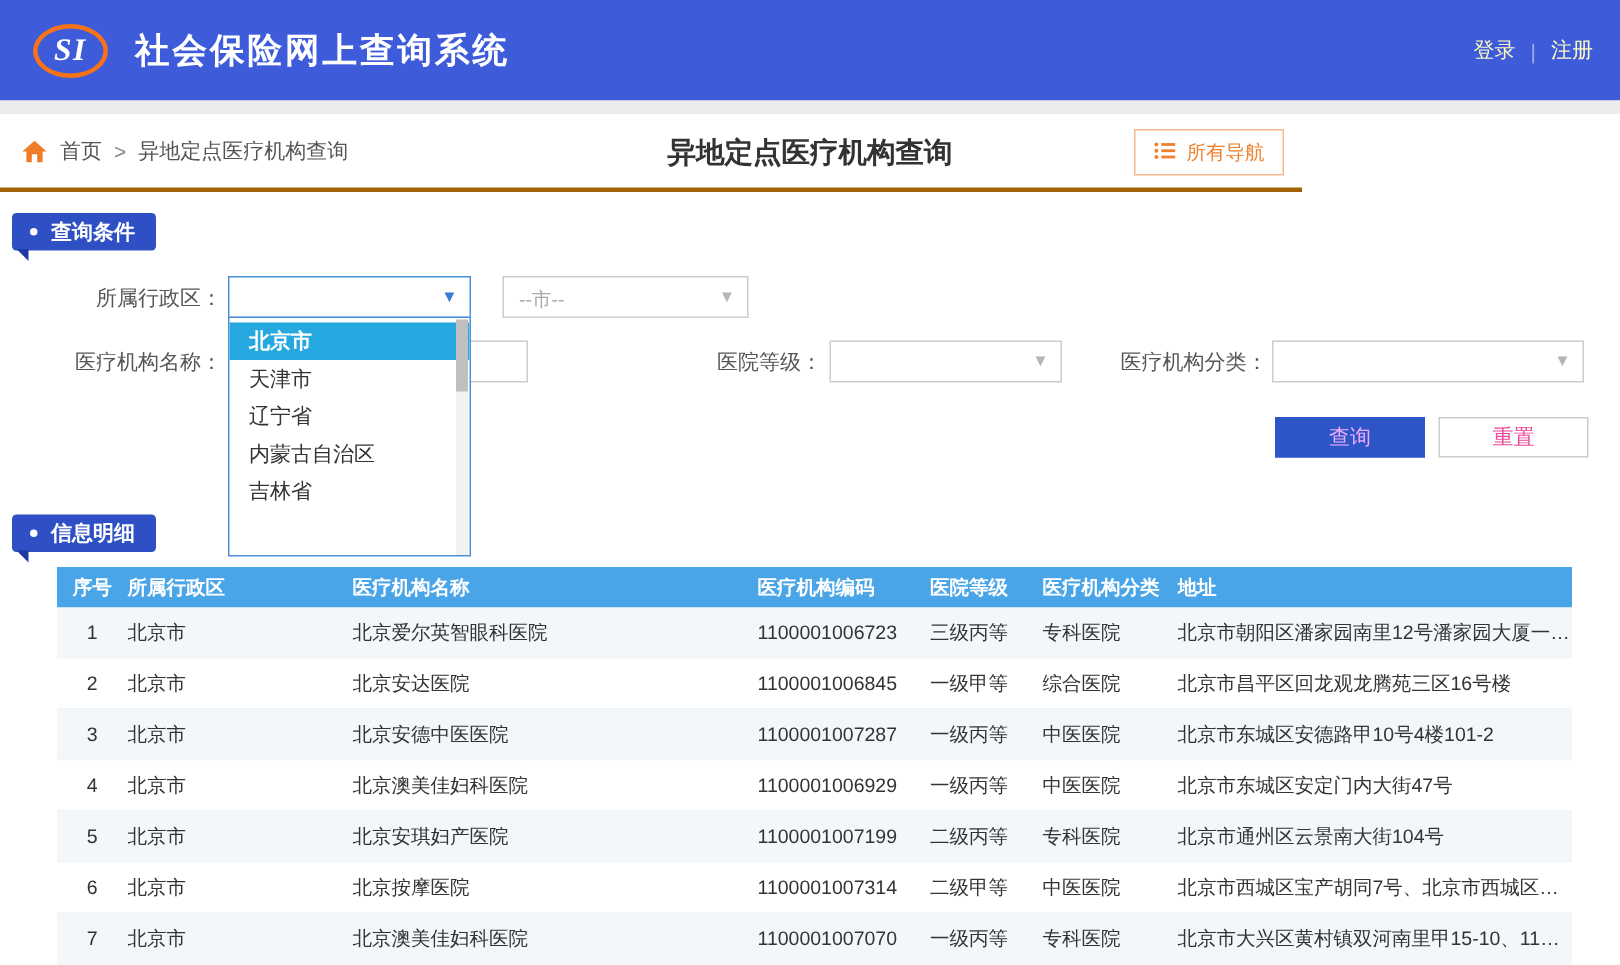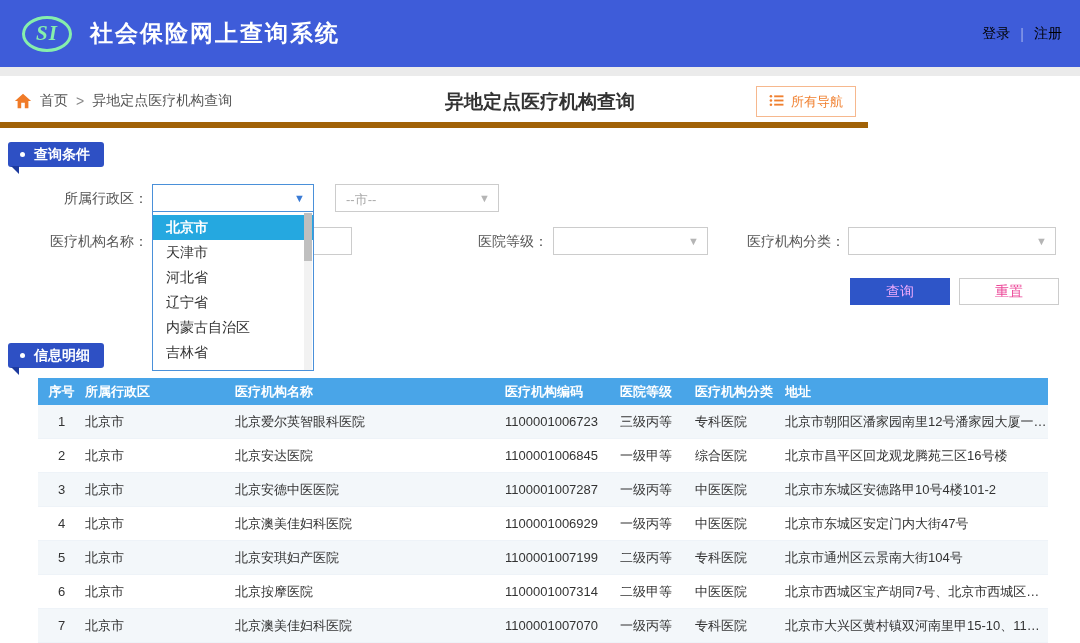--- a/index.html
+++ b/index.html
@@ -1,31 +1,31 @@
 <!DOCTYPE html>
 <html><head>
 <meta charset="utf-8">
 <style>
   * { margin:0; padding:0; box-sizing:border-box; }
   body { font-family:"Liberation Sans","DejaVu Sans",sans-serif; background:#fff; }
   .page { position:relative; width:1080px; height:643px; overflow:hidden; background:#fff; }
 
   
   .top-header { position:absolute; left:0; top:0; width:1080px; height:67px; background:#3e5cd9; display:flex; align-items:center; }
-  .logo-oval { margin-left:22px; width:50px; height:36px; border:3px solid #86efac; border-radius:50%;
-               display:flex; align-items:center; justify-content:center; color:#86efac; font-style:italic;
+  .logo-oval { margin-left:22px; width:50px; height:36px; border:3px solid #f97316; border-radius:50%;
+               display:flex; align-items:center; justify-content:center; color:#ffffff; font-style:italic;
                font-weight:bold; font-size:21px; font-family:"Liberation Serif",serif; letter-spacing:1px; }
   .sys-title { color:#fff; font-size:23px; font-weight:bold; margin-left:18px; letter-spacing:2px;font-family:Liberation Mono, monospace; }
   .auth-links { position:absolute; right:18px; top:0; height:67px; display:flex; align-items:center; gap:10px; color:#fff; font-size:14px; }
-  .auth-links a { color:#000000; text-decoration:none; cursor:pointer; }
+  .auth-links a { color:#fef9c3; text-decoration:none; cursor:pointer; }
   .auth-divider { color:#9dacec; }
 
   
   .gray-strip { position:absolute; left:0; top:67px; width:1080px; height:9px; background:#ebebeb; }
-  .crumb-bar { position:absolute; left:0; top:76px; width:868px; height:52px; background:#fff; border-bottom:6px solid #a16207; }
+  .crumb-bar { position:absolute; left:0; top:76px; width:868px; height:52px; background:#fff; border-bottom:3px solid #a16207; }
   .breadcrumb { position:absolute; left:14px; top:16px; display:flex; align-items:center; gap:8px; font-size:14px; color:#555; }
   .home-icon { width:18px; height:18px; display:inline-block; }
   .crumb-sep { color:#888; }
   .page-title { position:absolute; left:0; width:1080px; top:13px; text-align:center; font-size:19px; font-weight:bold; color:#333; }
   .all-nav-btn { position:absolute; right:12px; top:10px; width:100px; height:31px; background:#fff; border:1px solid #f6b88e;
                  color:#f08030; font-size:13px; display:flex; align-items:center; justify-content:center; gap:7px; cursor:pointer; }
 
   
   .ribbon { position:absolute; left:8px; height:25px; background:#2e50c4; color:#fff; font-size:14px; font-weight:bold;
             display:flex; align-items:center; gap:9px; padding:0 14px 0 12px; border-radius:3px; z-index:2; }
@@ -149,21 +149,20 @@
 
   <div class="ribbon ribbon-detail">
     <span class="dot"></span>
     <span>信息明细</span>
   </div>
 
   <div class="dd-panel">
     <div>
         <div class="dd-option selected">北京市</div>
         <div class="dd-option">天津市</div>
-        <div class="dd-option">河北省</div>
         <div class="dd-option">辽宁省</div>
         <div class="dd-option">内蒙古自治区</div>
         <div class="dd-option">吉林省</div>
       </div>
     <div class="dd-scrollbar">
       <div class="dd-thumb"></div>
     </div>
   </div>
 
   <div class="table-wrap">

